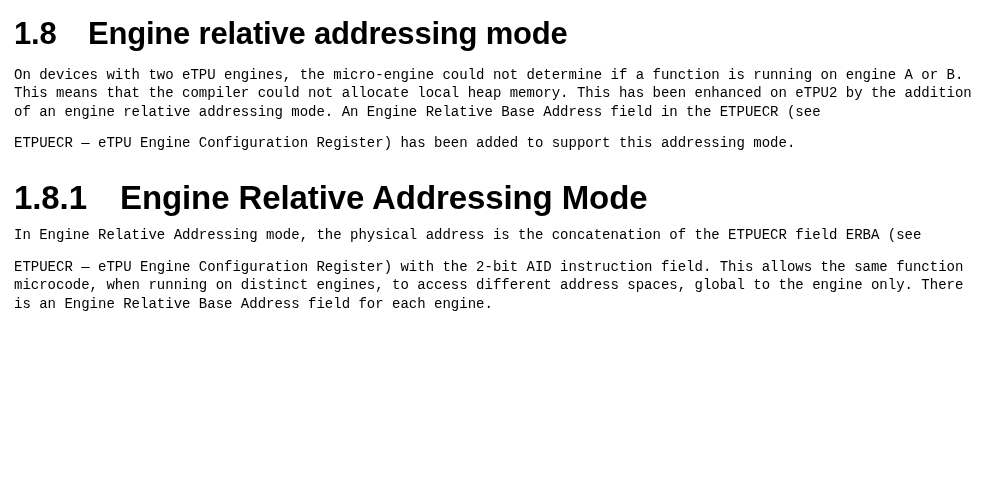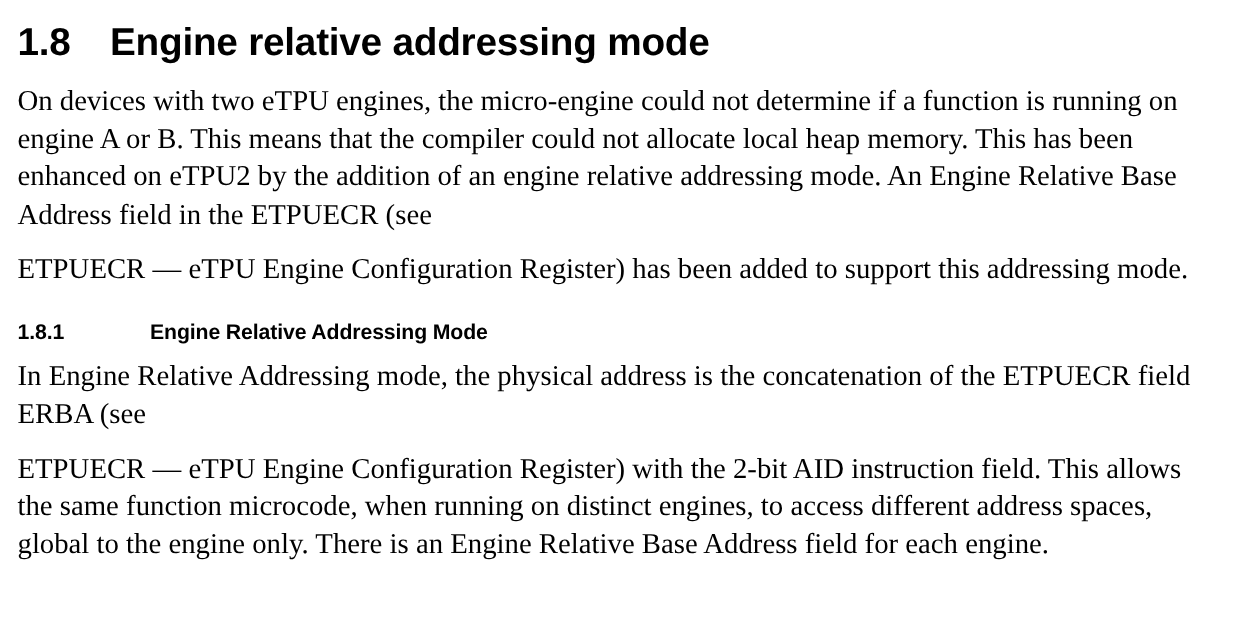--- a/index.html
+++ b/index.html
@@ -30,33 +30,33 @@
     white-space: pre;
     letter-spacing: -0.2px;
   }
   .h1 .num {
     display: inline-block;
     min-width: 74px;
   }
   .h2 {
     font-family: "Liberation Sans", sans-serif;
     font-weight: bold;
-    font-size: 17px;
+    font-size: 33px;
     line-height: 1.15;
     margin: 26px 0 10px 0;
     white-space: pre;
     letter-spacing: -0.1px;
   }
   .h2 .num {
     display: inline-block;
     min-width: 106px;
   }
   p {
-    font-family: Liberation Serif, serif;
-    font-size: 23px;
+    font-family: Liberation Mono, monospace;
+    font-size: 14px;
     line-height: 1.32;
     margin: 0 0 13px 0;
     text-align: left;
   }
   p.tight {
     margin-bottom: 1px;
   }
 </style>
 </head>
 <body>

